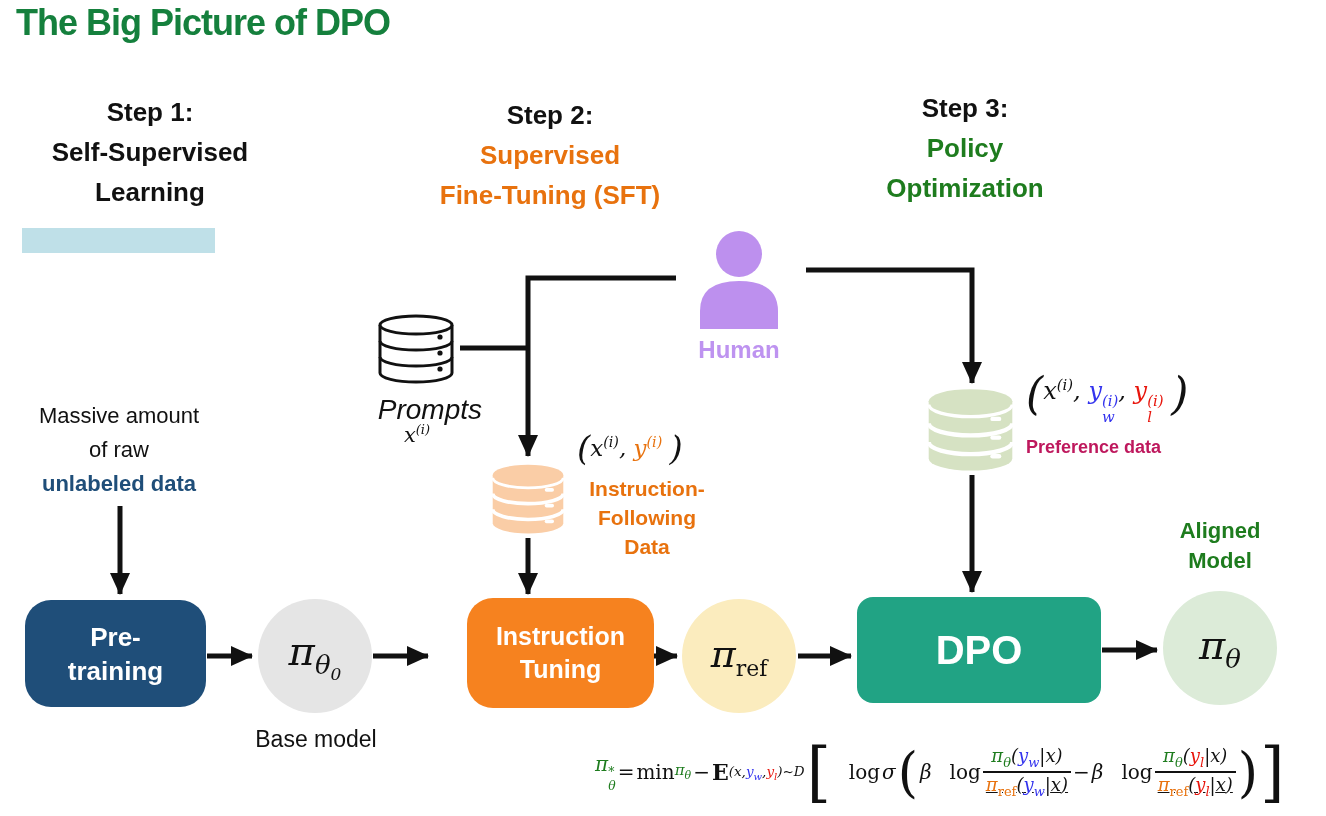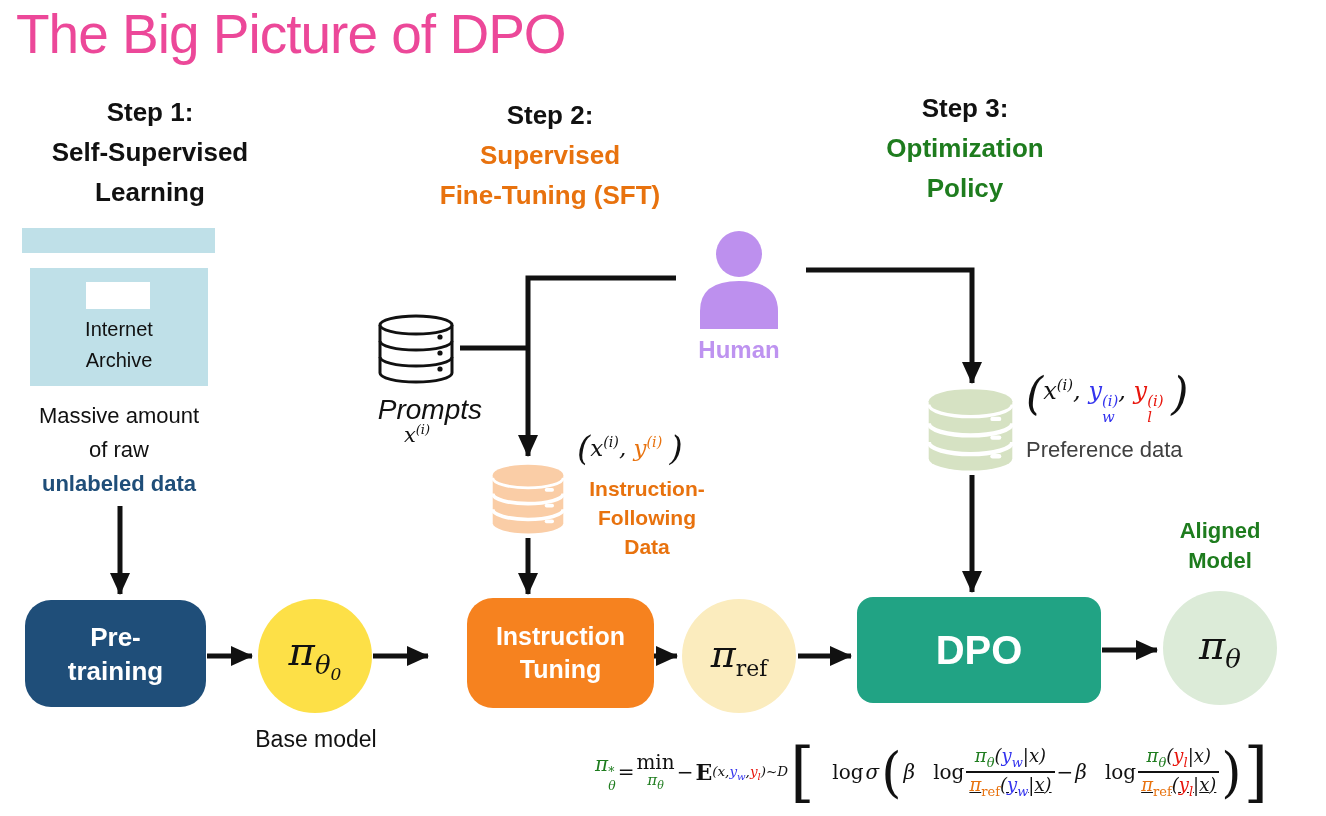--- a/index.html
+++ b/index.html
@@ -1,21 +1,21 @@
 <!DOCTYPE html>
 <html><head>
 <meta charset="utf-8">
 <style>
   html,body{margin:0;padding:0;background:#fff;}
   .canvas{position:relative;width:1326px;height:816px;background:#ffffff;overflow:hidden;
           font-family:"Liberation Sans",sans-serif;color:#111;}
   .abs{position:absolute;}
   svg.connectors{position:absolute;left:0;top:0;width:1326px;height:816px;pointer-events:none;}
 
-  .title{left:16px;top:2px;font-size:55px;font-weight:400;color:#ec4899;letter-spacing:-1px;}
+  .title{left:16px;top:2px;font-size:36px;font-weight:700;color:#15803d;letter-spacing:-1px;}
 
   .step{font-weight:700;font-size:26px;line-height:40px;text-align:center;white-space:nowrap;}
   .s1{left:20px;top:92px;width:260px;}
   .s2{left:420px;top:95px;width:260px;}
   .s3{left:835px;top:88px;width:260px;}
   .s2 .accent{color:#E8720E;}
   .s3 .accent{color:#1E7C1E;}
 
   .arch-lid{left:22px;top:228px;width:193px;height:25px;background:#BFE0E8;}
   .arch-box{left:30px;top:268px;width:178px;height:118px;background:#BFE0E8;}
@@ -33,53 +33,53 @@
 
   .human-label{left:674px;top:336px;width:130px;text-align:center;font-size:24px;font-weight:700;color:#BE93F0;}
 
   .tuple{font-size:23px;white-space:nowrap;font-family:"DejaVu Serif",serif;font-style:italic;}
   .tuple sup{font-size:0.62em;}
   .tpar{font-size:34px;font-weight:400;vertical-align:-4px;}
   .ift-tuple{left:577px;top:428px;}
   .ift-text{left:577px;top:474px;width:140px;text-align:center;font-size:21px;line-height:29px;font-weight:700;color:#E8720E;}
   .pref-tuple{left:1026px;top:368px;font-size:24px;}
   .pref-tuple .tpar{font-size:44px;vertical-align:-10px;}
-  .pref-label{left:1026px;top:437px;width:200px;font-size:22px;font-weight:400;color:#404040;white-space:nowrap;}
+  .pref-label{left:1026px;top:437px;width:200px;font-size:18px;font-weight:700;color:#be185d;white-space:nowrap;}
 
   .aligned{left:1148px;top:516px;width:144px;text-align:center;font-size:22px;line-height:30px;font-weight:700;color:#1E7C1E;}
 
   .node{display:flex;flex-direction:column;align-items:center;justify-content:center;
         color:#fff;font-weight:700;text-align:center;}
   .box-pre{left:25px;top:600px;width:181px;height:107px;border-radius:26px;background:#1F4E79;font-size:26px;line-height:34px;}
   .box-it{left:435px;top:598px;width:187px;height:110px;border-radius:26px;background:#F6821F;font-size:25px;line-height:33px;margin-left:32px;}
   .box-dpo{left:857px;top:597px;width:244px;height:106px;border-radius:16px;background:#21A384;font-size:40px;font-weight:800;}
 
   .circle{border-radius:50%;display:flex;align-items:center;justify-content:center;color:#111;}
-  .c-pi0{left:258px;top:599px;width:114px;height:114px;background:#fde047;}
+  .c-pi0{left:258px;top:599px;width:114px;height:114px;background:#e5e5e5;}
   .c-piref{left:682px;top:599px;width:114px;height:114px;background:#FBECBE;}
   .c-pitheta{left:1163px;top:591px;width:114px;height:114px;background:#DCEBD8;}
   .cpi{font-family:"DejaVu Serif",serif;font-style:italic;font-size:40px;}
   .cpi sub{font-size:26px;}
   .cpi sub sub{font-size:17px;}
   .c-piref .cpi{font-size:38px;}
   .c-piref sub{font-size:22px;font-style:normal;}
 
   .base-caption{left:238px;top:726px;width:156px;text-align:center;font-size:23px;}
 
   
   .formula{left:594px;top:730px;height:84px;display:flex;align-items:center;white-space:nowrap;
            font-family:"DejaVu Serif",serif;font-style:italic;font-size:20px;color:#111;}
   .formula > *{margin:0 1px;}
   .fgreen{color:#1E7C1E;}
   .forange{color:#E8720E;}
   .fblue{color:#3333EE;}
   .fred{color:#E8150C;}
   .ss{display:inline-flex;flex-direction:column;align-items:flex-start;line-height:1;font-size:0.62em;vertical-align:-0.45em;}
   .ss .ss-t{margin-bottom:1px;}
-  .minstack{display:inline-flex;flex-direction:column;align-items:center;line-height:1.05;}
+  .minstack{display:inline-flex;flex-direction:row;align-items:center;line-height:1.05;}
   .minstack .mtop{font-style:normal;}
   .minstack .mbot{font-size:15px;}
   .minstack .mbot sub{font-size:11px;}
   .bbE{font-style:normal;font-weight:700;font-size:22px;}
   .esub{font-size:13.5px;vertical-align:-7px;margin-left:-1px;}
   .esub sub{font-size:10px;}
   .bigbr{font-size:62px;font-weight:400;font-style:normal;line-height:0;transform:scaleY(1.05);}
   .bigpar{font-size:52px;font-weight:400;font-style:normal;line-height:0;transform:scaleY(1.05);}
   .frac{display:inline-flex;flex-direction:column;align-items:center;font-size:18px;line-height:1.2;}
   .frac .den{border-top:2px solid #111;padding:1px 3px 0 3px;text-decoration:underline;}
@@ -120,32 +120,25 @@
     <div>Self-Supervised</div>
     <div>Learning</div>
   </div>
   <div class="abs step s2">
     <div>Step 2:</div>
     <div class="accent">Supervised</div>
     <div class="accent">Fine-Tuning (SFT)</div>
   </div>
   <div class="abs step s3">
     <div>Step 3:</div>
+    <div class="accent">Policy</div>
     <div class="accent">Optimization</div>
-    <div class="accent">Policy</div>
   </div>
 
   <div class="abs arch-lid"></div>
-  <div class="abs arch-box">
-    <div class="arch-slot"></div>
-    <div class="arch-text">
-      <div>Internet</div>
-      <div>Archive</div>
-    </div>
-  </div>
   <div class="abs caption">
     <div>Massive amount</div>
     <div>of raw</div>
     <div class="cap3">unlabeled data</div>
   </div>
 
   <svg class="abs" style="left:374px;top:314px;" width="84" height="72" viewBox="0 0 84 72">
     <path d="M6,11 L6,59 A36,9 0 0 0 78,59 L78,11" fill="#fff" stroke="#111" stroke-width="3"></path>
     <path d="M6,27 A36,9 0 0 0 78,27" fill="none" stroke="#111" stroke-width="3"></path>
     <path d="M6,43 A36,9 0 0 0 78,43" fill="none" stroke="#111" stroke-width="3"></path>

